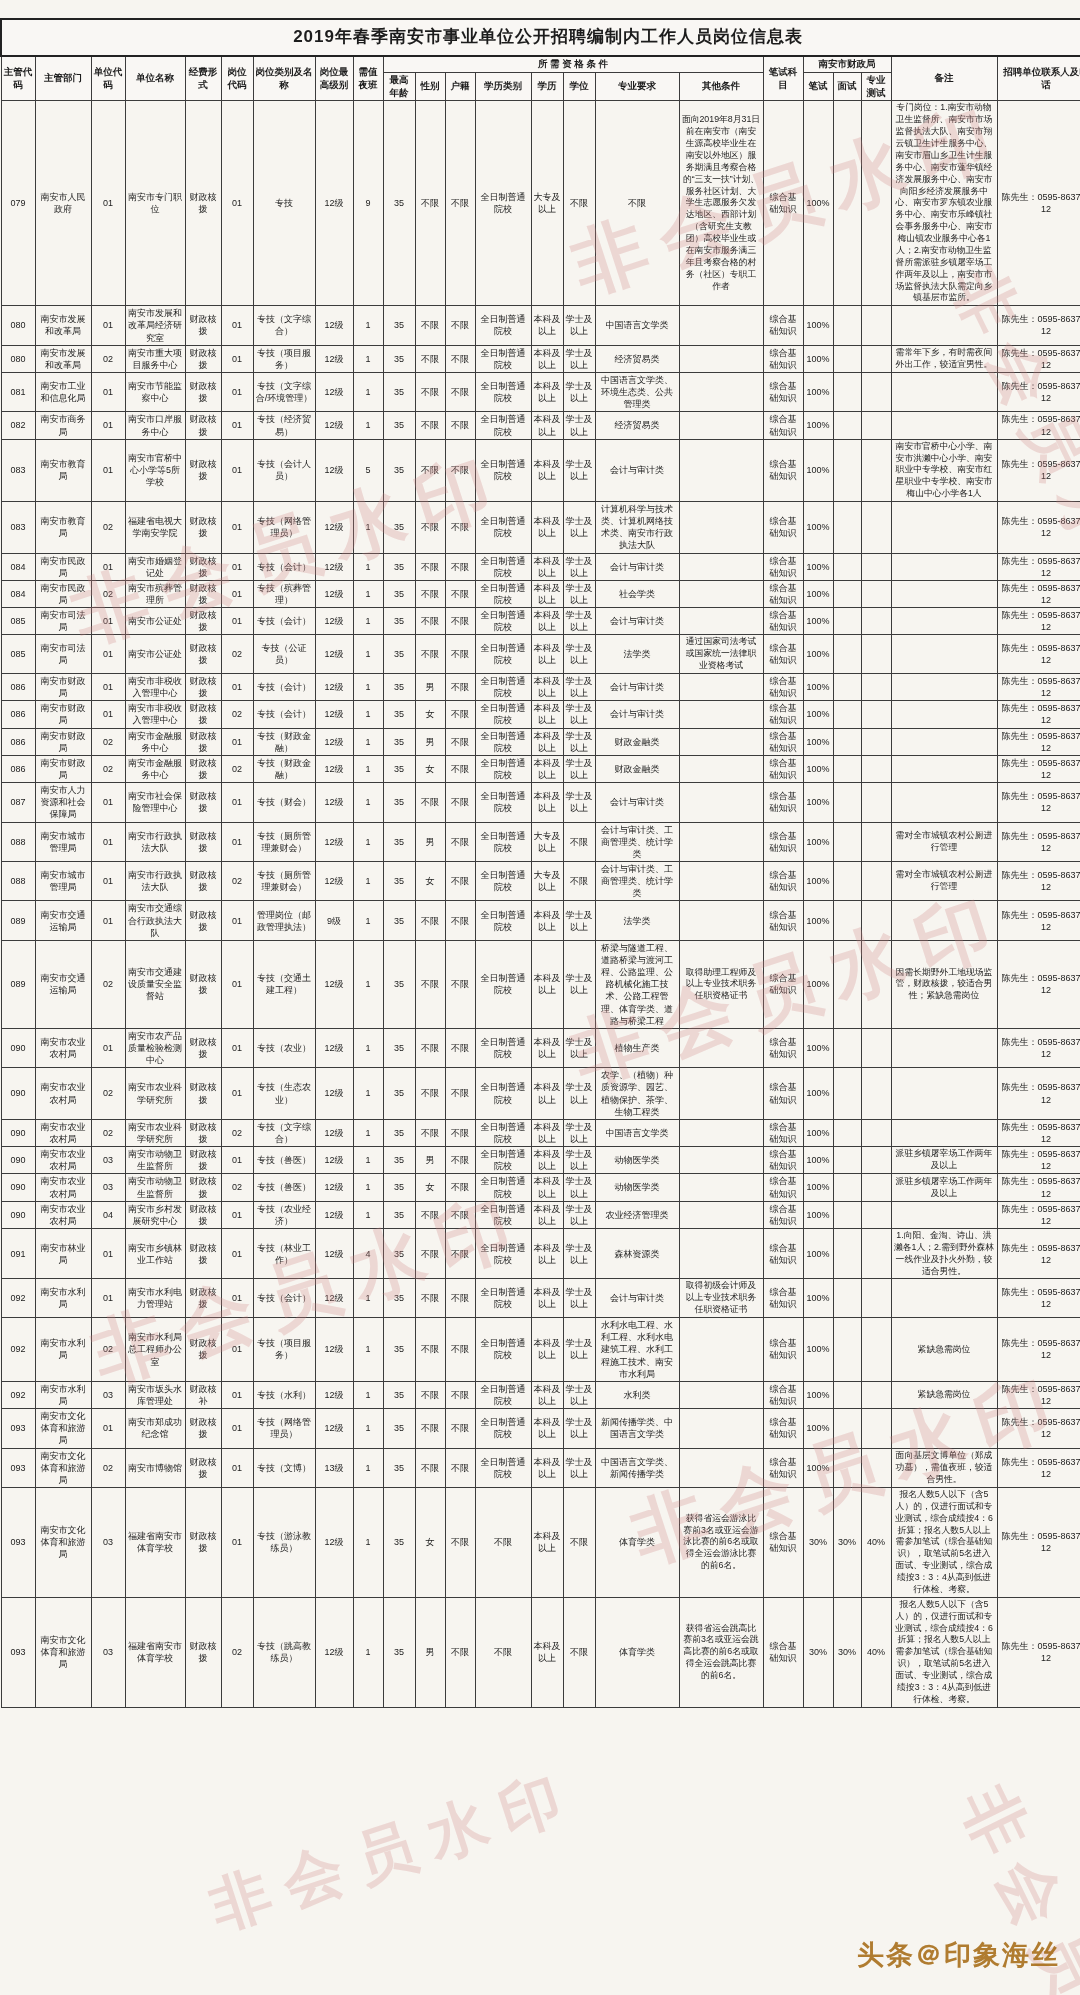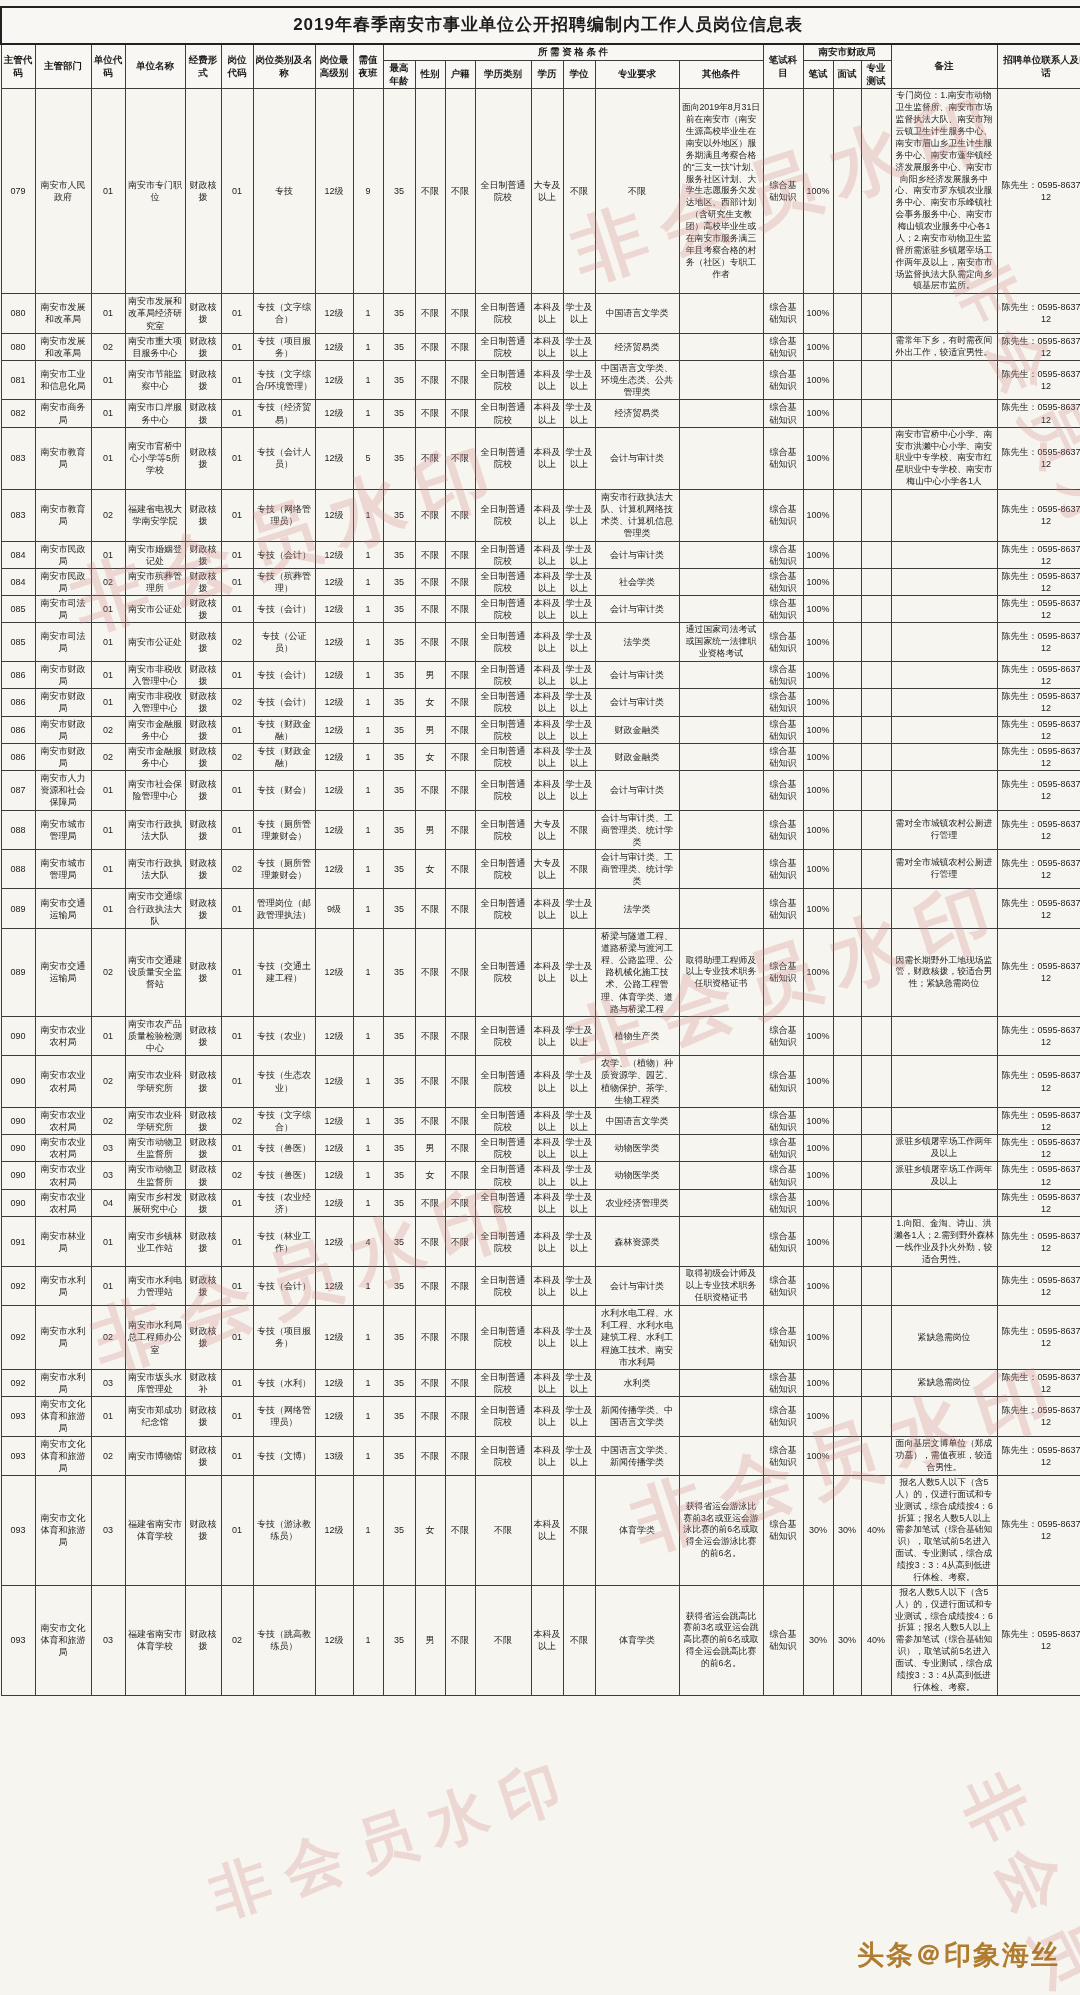--- a/index.html
+++ b/index.html
@@ -2,21 +2,21 @@
 <html><head>
 <meta charset="utf-8">
 <style>
   html,body{margin:0;padding:0;}
   body{
     width:1080px;height:1995px;position:relative;overflow:hidden;
     background:#f7f5f0;
     font-family:"Liberation Sans","DejaVu Sans",sans-serif;
     color:#1c1c1c;
   }
-  .page{position:absolute;inset:0;}
+  .page{position:absolute;inset:0;margin-top:12px;}
   table.job-table{
     border-collapse:collapse;table-layout:fixed;
     width:1066px;margin:6px auto 0;
   }
   .job-table th,.job-table td{
     border:1px solid #3c3c3c;
     padding:1px 2px;
     text-align:center;vertical-align:middle;
     font-size:9px;line-height:1.35;
     word-break:break-all;overflow:hidden;
@@ -266,21 +266,21 @@
           <td class="c-post-code">01</td>
           <td class="c-post-category">专技（网络管理员）</td>
           <td class="c-post-level">12级</td>
           <td class="c-headcount">1</td>
           <td class="c-max-age">35</td>
           <td class="c-gender">不限</td>
           <td class="c-household">不限</td>
           <td class="c-edu-type">全日制普通院校</td>
           <td class="c-education">本科及以上</td>
           <td class="c-degree">学士及以上</td>
-          <td class="c-major">南安市行政执法大队、计算机网络技术类、计算机信息管理类</td>
+          <td class="c-major">计算机科学与技术类、计算机网络技术类、南安市行政执法大队</td>
           <td class="c-other"></td>
           <td class="c-written-subject">综合基础知识</td>
           <td class="c-written-pct">100%</td>
           <td class="c-interview-pct"></td>
           <td class="c-professional-pct"></td>
           <td class="c-remarks"></td>
           <td class="c-contact">陈先生：0595-86373512</td>
         </tr>
         <tr>
           <td class="c-supervisor-code">084</td>

